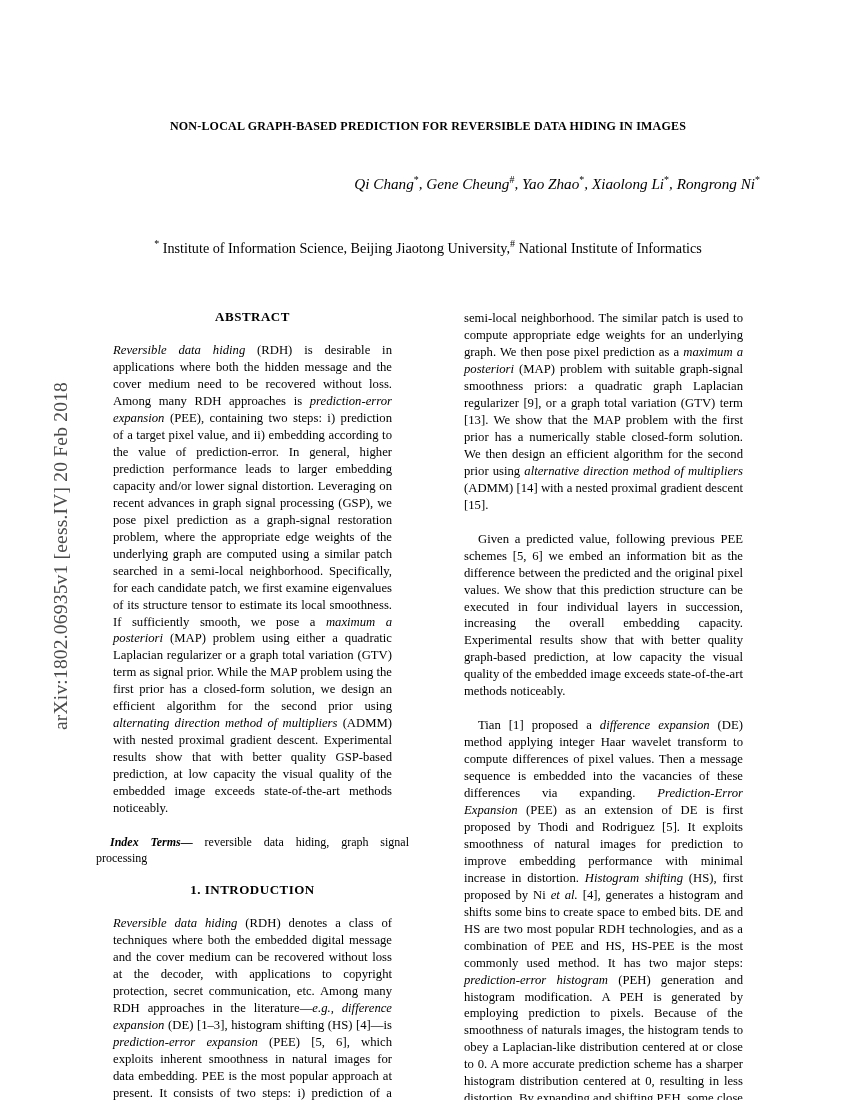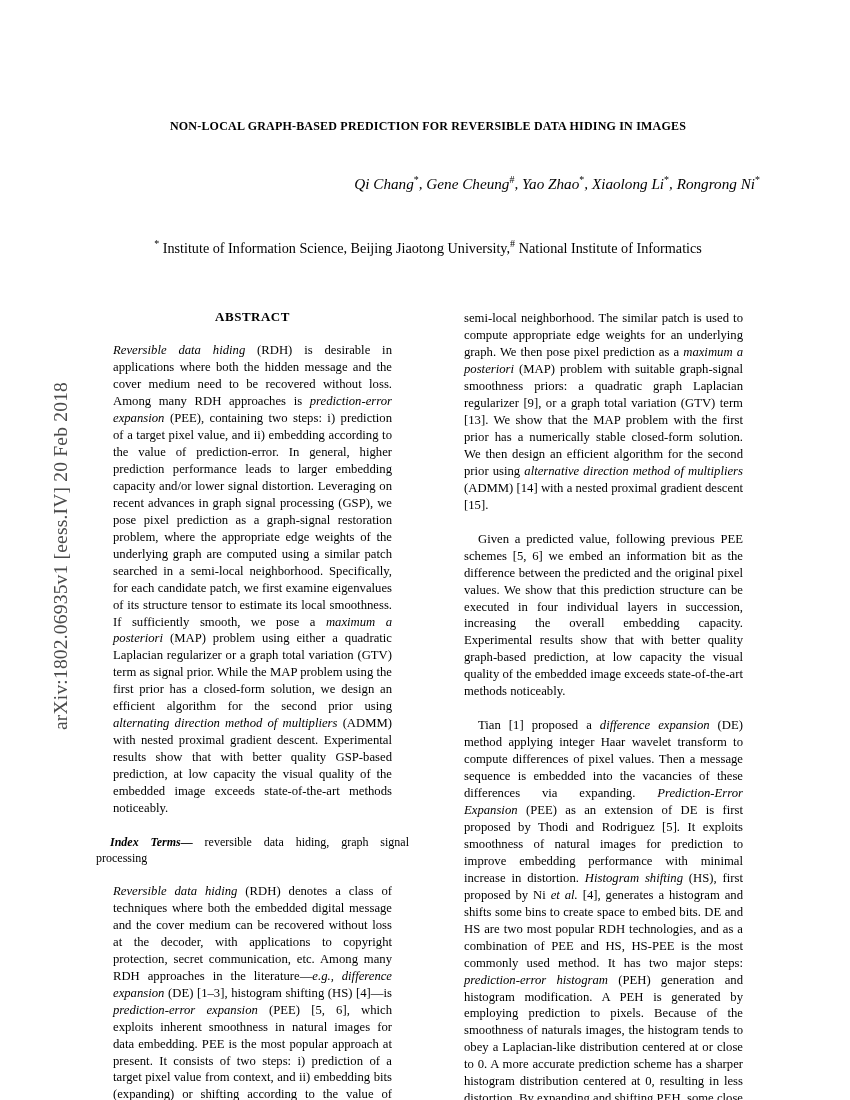--- a/index.html
+++ b/index.html
@@ -127,20 +127,21 @@
       <div class="col">
 
         <div class="sec-head">ABSTRACT</div>
 
         <p class="body"><i class="it">Reversible data hiding</i> (RDH) is desirable in applications where both the hidden message and the cover medium need to be recovered without loss. Among many RDH approaches is <i class="it">prediction-error expansion</i> (PEE), containing two steps: i) prediction of a target pixel value, and ii) embedding according to the value of prediction-error. In general, higher prediction performance leads to larger embedding capacity and/or lower signal distortion. Leveraging on recent advances in graph signal processing (GSP), we pose pixel prediction as a graph-signal restoration problem, where the appropriate edge weights of the underlying graph are computed using a similar patch searched in a semi-local neighborhood. Specifically, for each candidate patch, we first examine eigenvalues of its structure tensor to estimate its local smoothness. If sufficiently smooth, we pose a <i class="it">maximum a posteriori</i> (MAP) problem using either a quadratic Laplacian regularizer or a graph total variation (GTV) term as signal prior. While the MAP problem using the first prior has a closed-form solution, we design an efficient algorithm for the second prior using <i class="it">alternating direction method of multipliers</i> (ADMM) with nested proximal gradient descent. Experimental results show that with better quality GSP-based prediction, at low capacity the visual quality of the embedded image exceeds state-of-the-art methods noticeably.</p>
 
         <div class="keywords">
           <b><i>Index Terms—</i></b><span> reversible data hiding, graph signal processing</span>
         </div>
 
+        <div class="sec-head">1.  INTRODUCTION</div>
 
         <p class="body"><i class="it">Reversible data hiding</i> (RDH) denotes a class of techniques where both the embedded digital message and the cover medium can be recovered without loss at the decoder, with applications to copyright protection, secret communication, etc. Among many RDH approaches in the literature—<i class="it">e.g.,</i> <i class="it">difference expansion</i> (DE) [1–3], histogram shifting (HS) [4]—is <i class="it">prediction-error expansion</i> (PEE) [5, 6], which exploits inherent smoothness in natural images for data embedding. PEE is the most popular approach at present. It consists of two steps: i) prediction of a target pixel value from context, and ii) embedding bits (expanding) or shifting according to the value of prediction-error. In general, higher prediction performance can lead to more embedded information bits (larger capacity), or lower signal distortion for the same target embedding capacity. Previous proposed prediction schemes include rhombus [6] and partial differential equations (PDE) [7], which are signal interpolation strategies assuming local smoothness.</p>
 
       </div>
 
       <div class="col">
 
         <p class="body">semi-local neighborhood. The similar patch is used to compute appropriate edge weights for an underlying graph. We then pose pixel prediction as a <i class="it">maximum a posteriori</i> (MAP) problem with suitable graph-signal smoothness priors: a quadratic graph Laplacian regularizer [9], or a graph total variation (GTV) term [13]. We show that the MAP problem with the first prior has a numerically stable closed-form solution. We then design an efficient algorithm for the second prior using <i class="it">alternative direction method of multipliers</i> (ADMM) [14] with a nested proximal gradient descent [15].</p>
         <p class="body">Given a predicted value, following previous PEE schemes [5, 6] we embed an information bit as the difference between the predicted and the original pixel values. We show that this prediction structure can be executed in four individual layers in succession, increasing the overall embedding capacity. Experimental results show that with better quality graph-based prediction, at low capacity the visual quality of the embedded image exceeds state-of-the-art methods noticeably.</p>
 

